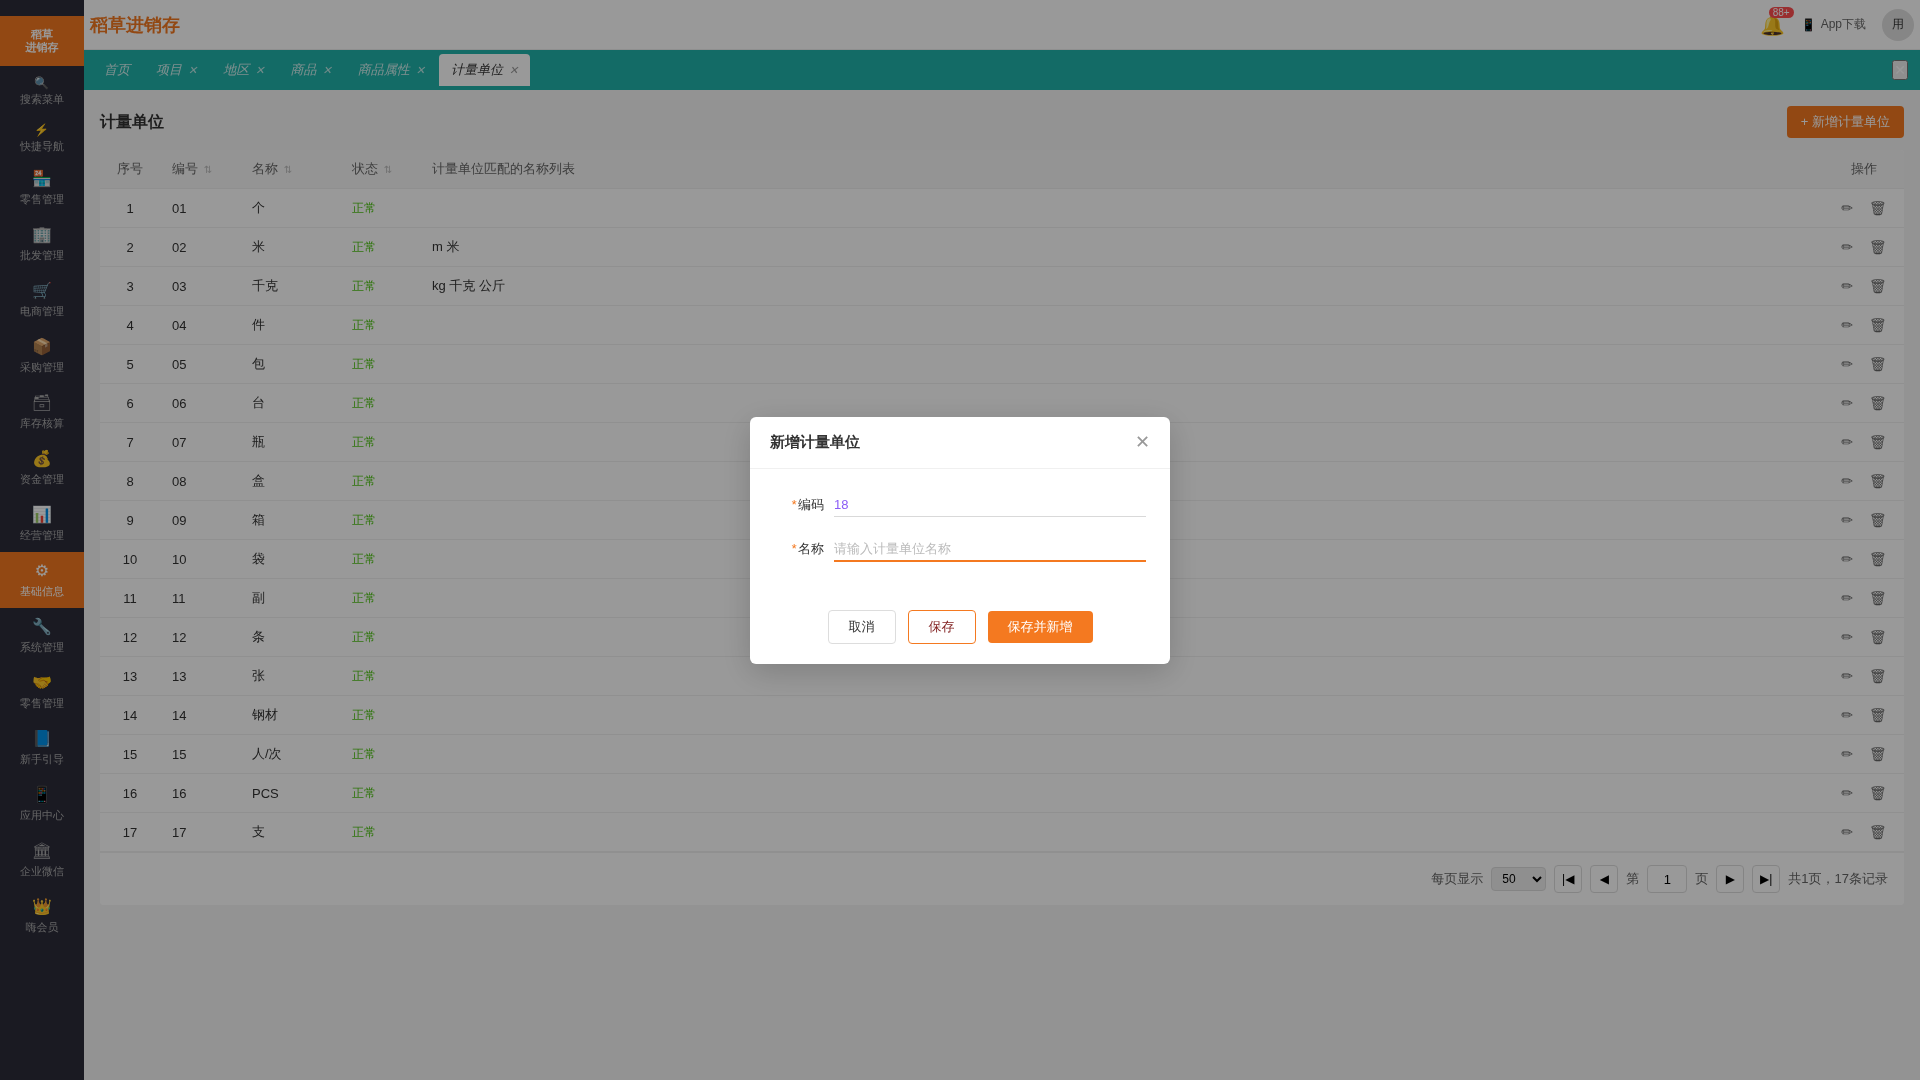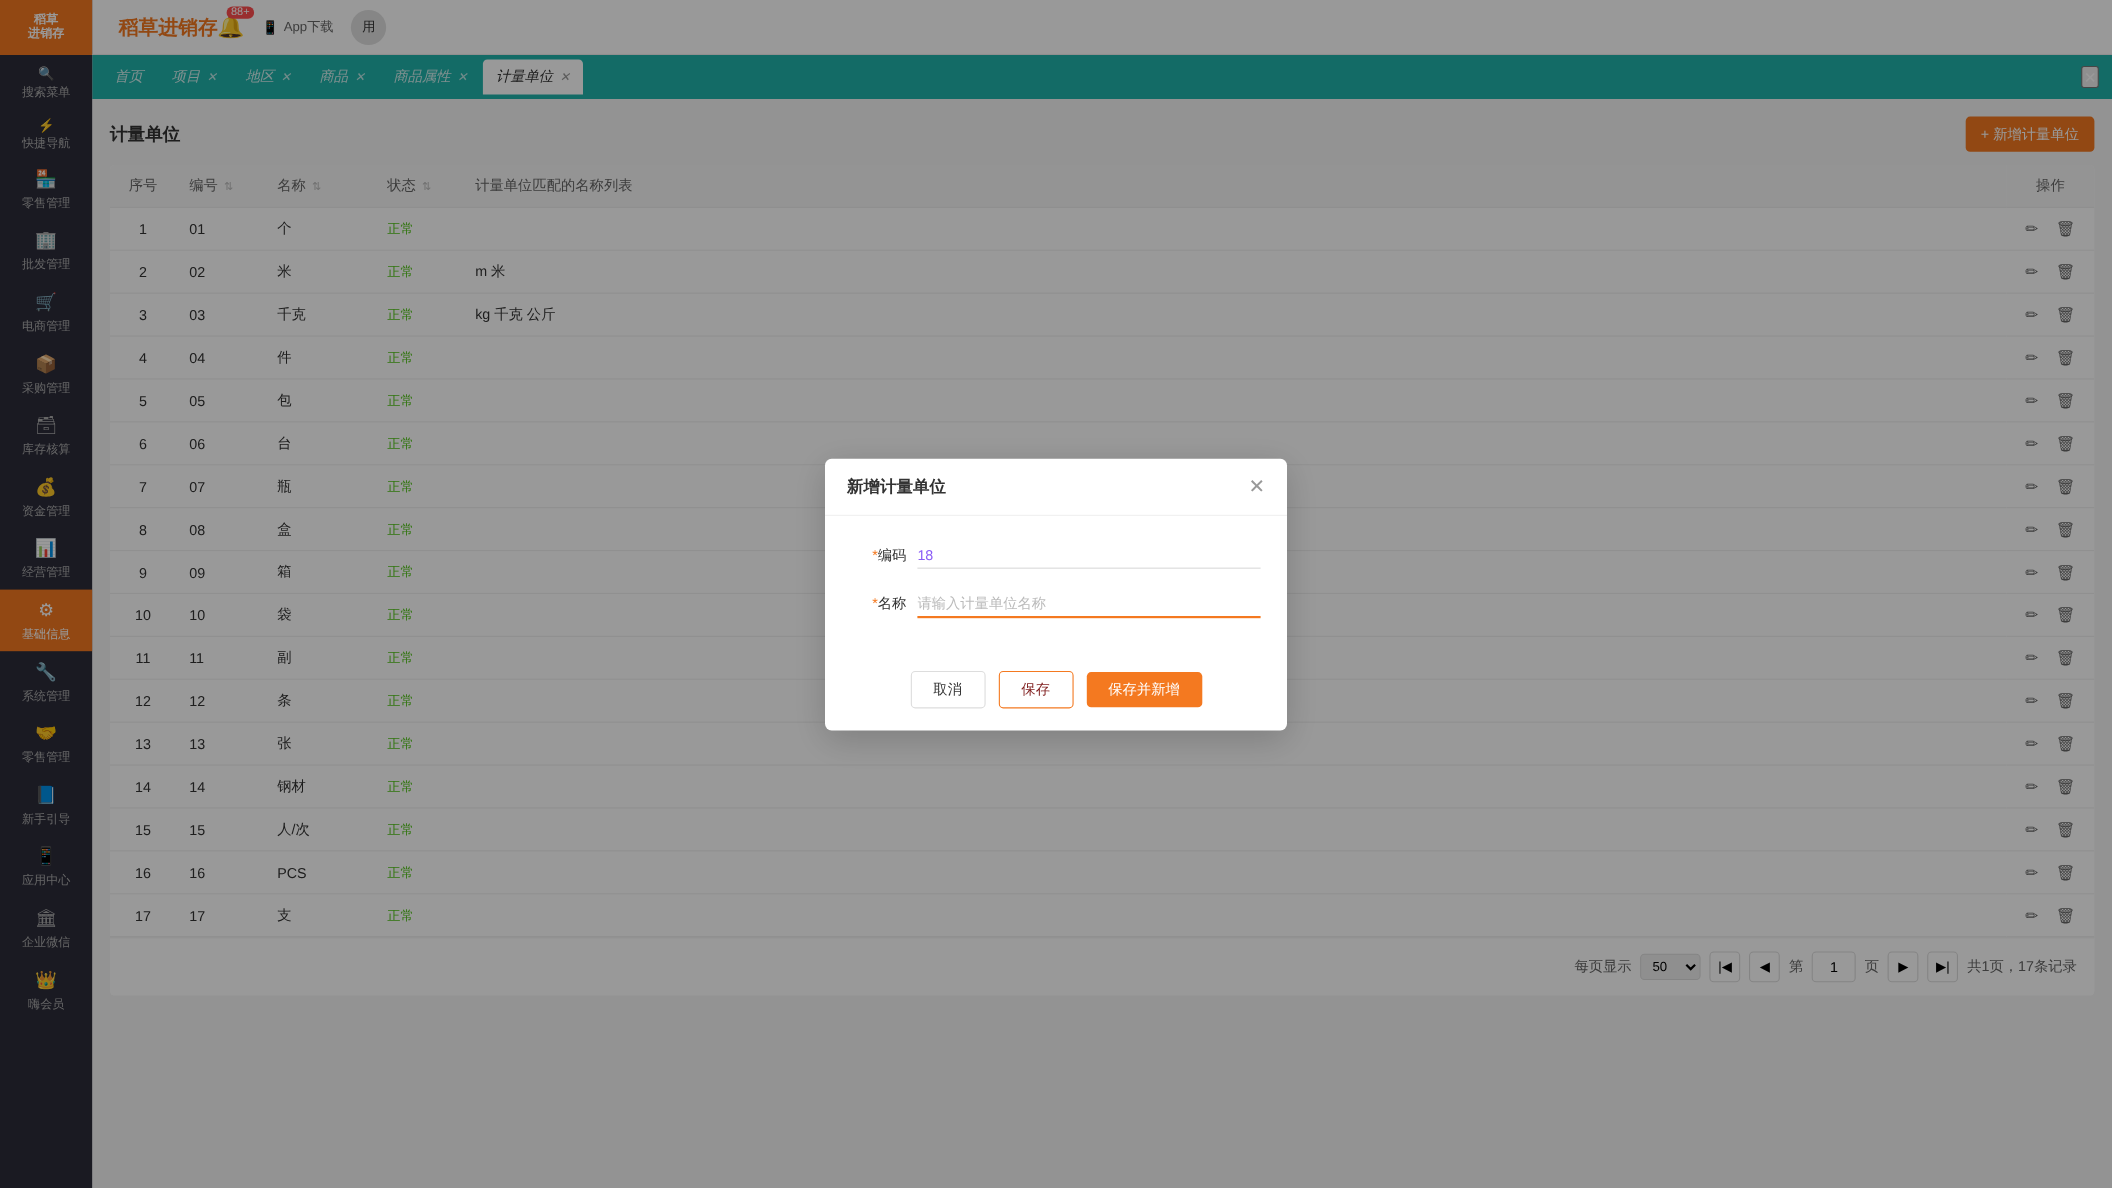--- a/index.html
+++ b/index.html
@@ -1,34 +1,34 @@
 <!DOCTYPE html>
 <html><head>
   <meta charset="utf-8">
   <style>
     * { box-sizing: border-box; margin: 0; padding: 0; }
     body { font-family: 'Microsoft YaHei', Arial, sans-serif; font-size: 13px; background: #f0f2f5; color: #333; height: 1080px; width: 1920px; overflow: hidden; display: flex; }
 
     
-    .sidebar { width: 84px; background: #2c2c3a; min-height: 1080px; display: flex; flex-direction: column; align-items: center; padding-top: 0; }
+    .sidebar { width: 84px; background: #2c2c3a; min-height: 1080px; display: flex; flex-direction: column; align-items: center; padding-top: 16px; }
     .sidebar-logo { width: 84px; height: 50px; background: #f47920; display: flex; align-items: center; justify-content: center; }
     .logo-text { color: white; font-size: 11px; font-weight: bold; text-align: center; line-height: 1.2; }
 
     .sidebar-search { width: 84px; height: 50px; display: flex; align-items: center; justify-content: center; color: #aaa; font-size: 12px; cursor: pointer; }
     .sidebar-nav { width: 84px; height: 44px; display: flex; align-items: center; justify-content: center; color: #aaa; font-size: 12px; cursor: pointer; }
 
     .sidebar-item { width: 84px; height: 56px; display: flex; flex-direction: column; align-items: center; justify-content: center; color: #aaa; font-size: 11px; cursor: pointer; gap: 4px; }
     .sidebar-item.active { background: #f47920; color: white; }
     .sidebar-item .icon { font-size: 16px; }
 
     
     .main { flex: 1; display: flex; flex-direction: column; }
 
     
-    .topbar { height: 50px; background: #fff; display: flex; align-items: center; padding: 0 24px; border-bottom: 1px solid #eee; }
+    .topbar { height: 50px; background: #fff; display: flex; align-items: center; justify-content: space-between; padding: 0 6px; border-bottom: 1px solid #eee; }
     .topbar-left { display: flex; align-items: center; gap: 12px; }
     .topbar-right { display: flex; align-items: center; gap: 16px; }
     .topbar-badge { position: relative; cursor: pointer; }
     .badge-num { background: #ff4d4f; color: white; font-size: 10px; border-radius: 8px; padding: 0 4px; position: absolute; top: -6px; right: -8px; }
     .topbar-app { color: #666; font-size: 12px; cursor: pointer; display: flex; align-items: center; gap: 4px; }
     .avatar { width: 32px; height: 32px; border-radius: 50%; background: #e0e0e0; display: flex; align-items: center; justify-content: center; font-size: 12px; cursor: pointer; }
 
     
     .tabbar { height: 40px; background: #20b2aa; display: flex; align-items: center; padding: 0 8px; gap: 2px; position: relative; }
     .tab { height: 32px; padding: 0 12px; display: flex; align-items: center; gap: 6px; border-radius: 4px 4px 0 0; cursor: pointer; font-size: 13px; color: rgba(255,255,255,0.8); font-style: italic; }
@@ -67,21 +67,21 @@
     .page-input { border: 1px solid #ddd; border-radius: 4px; width: 40px; height: 28px; text-align: center; font-size: 13px; }
 
     
     .modal-overlay { position: fixed; top: 0; left: 0; width: 1920px; height: 1080px; background: rgba(0,0,0,0.4); display: flex; align-items: center; justify-content: center; z-index: 1000; }
     .modal { background: white; border-radius: 6px; width: 420px; padding: 0; box-shadow: 0 8px 32px rgba(0,0,0,0.18); }
     .modal-header { padding: 16px 20px; border-bottom: 1px solid #f0f0f0; display: flex; align-items: center; justify-content: space-between; }
     .modal-title { font-size: 15px; font-weight: bold; color: #333; }
     .modal-close { background: none; border: none; cursor: pointer; font-size: 18px; color: #999; line-height: 1; }
     .modal-body { padding: 24px 24px 16px; }
     .form-item { display: flex; align-items: center; margin-bottom: 20px; }
-    .form-label { width: 60px; text-align: right; color: #333; font-size: 13px; padding-right: 10px; flex-shrink: 0; }
+    .form-label { width: 60px; text-align: right; color: #333; font-size: 13px; padding-right: 10px; flex-shrink: 0; font-family: Liberation Mono, monospace; }
     .form-input { flex: 1; border: none; border-bottom: 1px solid #d9d9d9; padding: 4px 0; font-size: 13px; outline: none; color: #8b5cf6; }
     .form-input.focused { border-bottom-color: #f47920; }
     .form-input::placeholder { color: #bbb; }
     .modal-footer { padding: 12px 20px 20px; display: flex; align-items: center; justify-content: center; gap: 12px; }
     .btn-cancel { border: 1px solid #ddd; background: white; padding: 7px 20px; border-radius: 4px; cursor: pointer; font-size: 13px; color: #333; }
     .btn-save { border: 1px solid #f47920; background: white; color: #7f1d1d; padding: 7px 20px; border-radius: 4px; cursor: pointer; font-size: 13px; }
     .btn-save-new { background: #f47920; color: white; border: none; padding: 7px 20px; border-radius: 4px; cursor: pointer; font-size: 13px; }
 
     .sort-icon { font-size: 10px; color: #bbb; margin-left: 2px; }
   </style>

